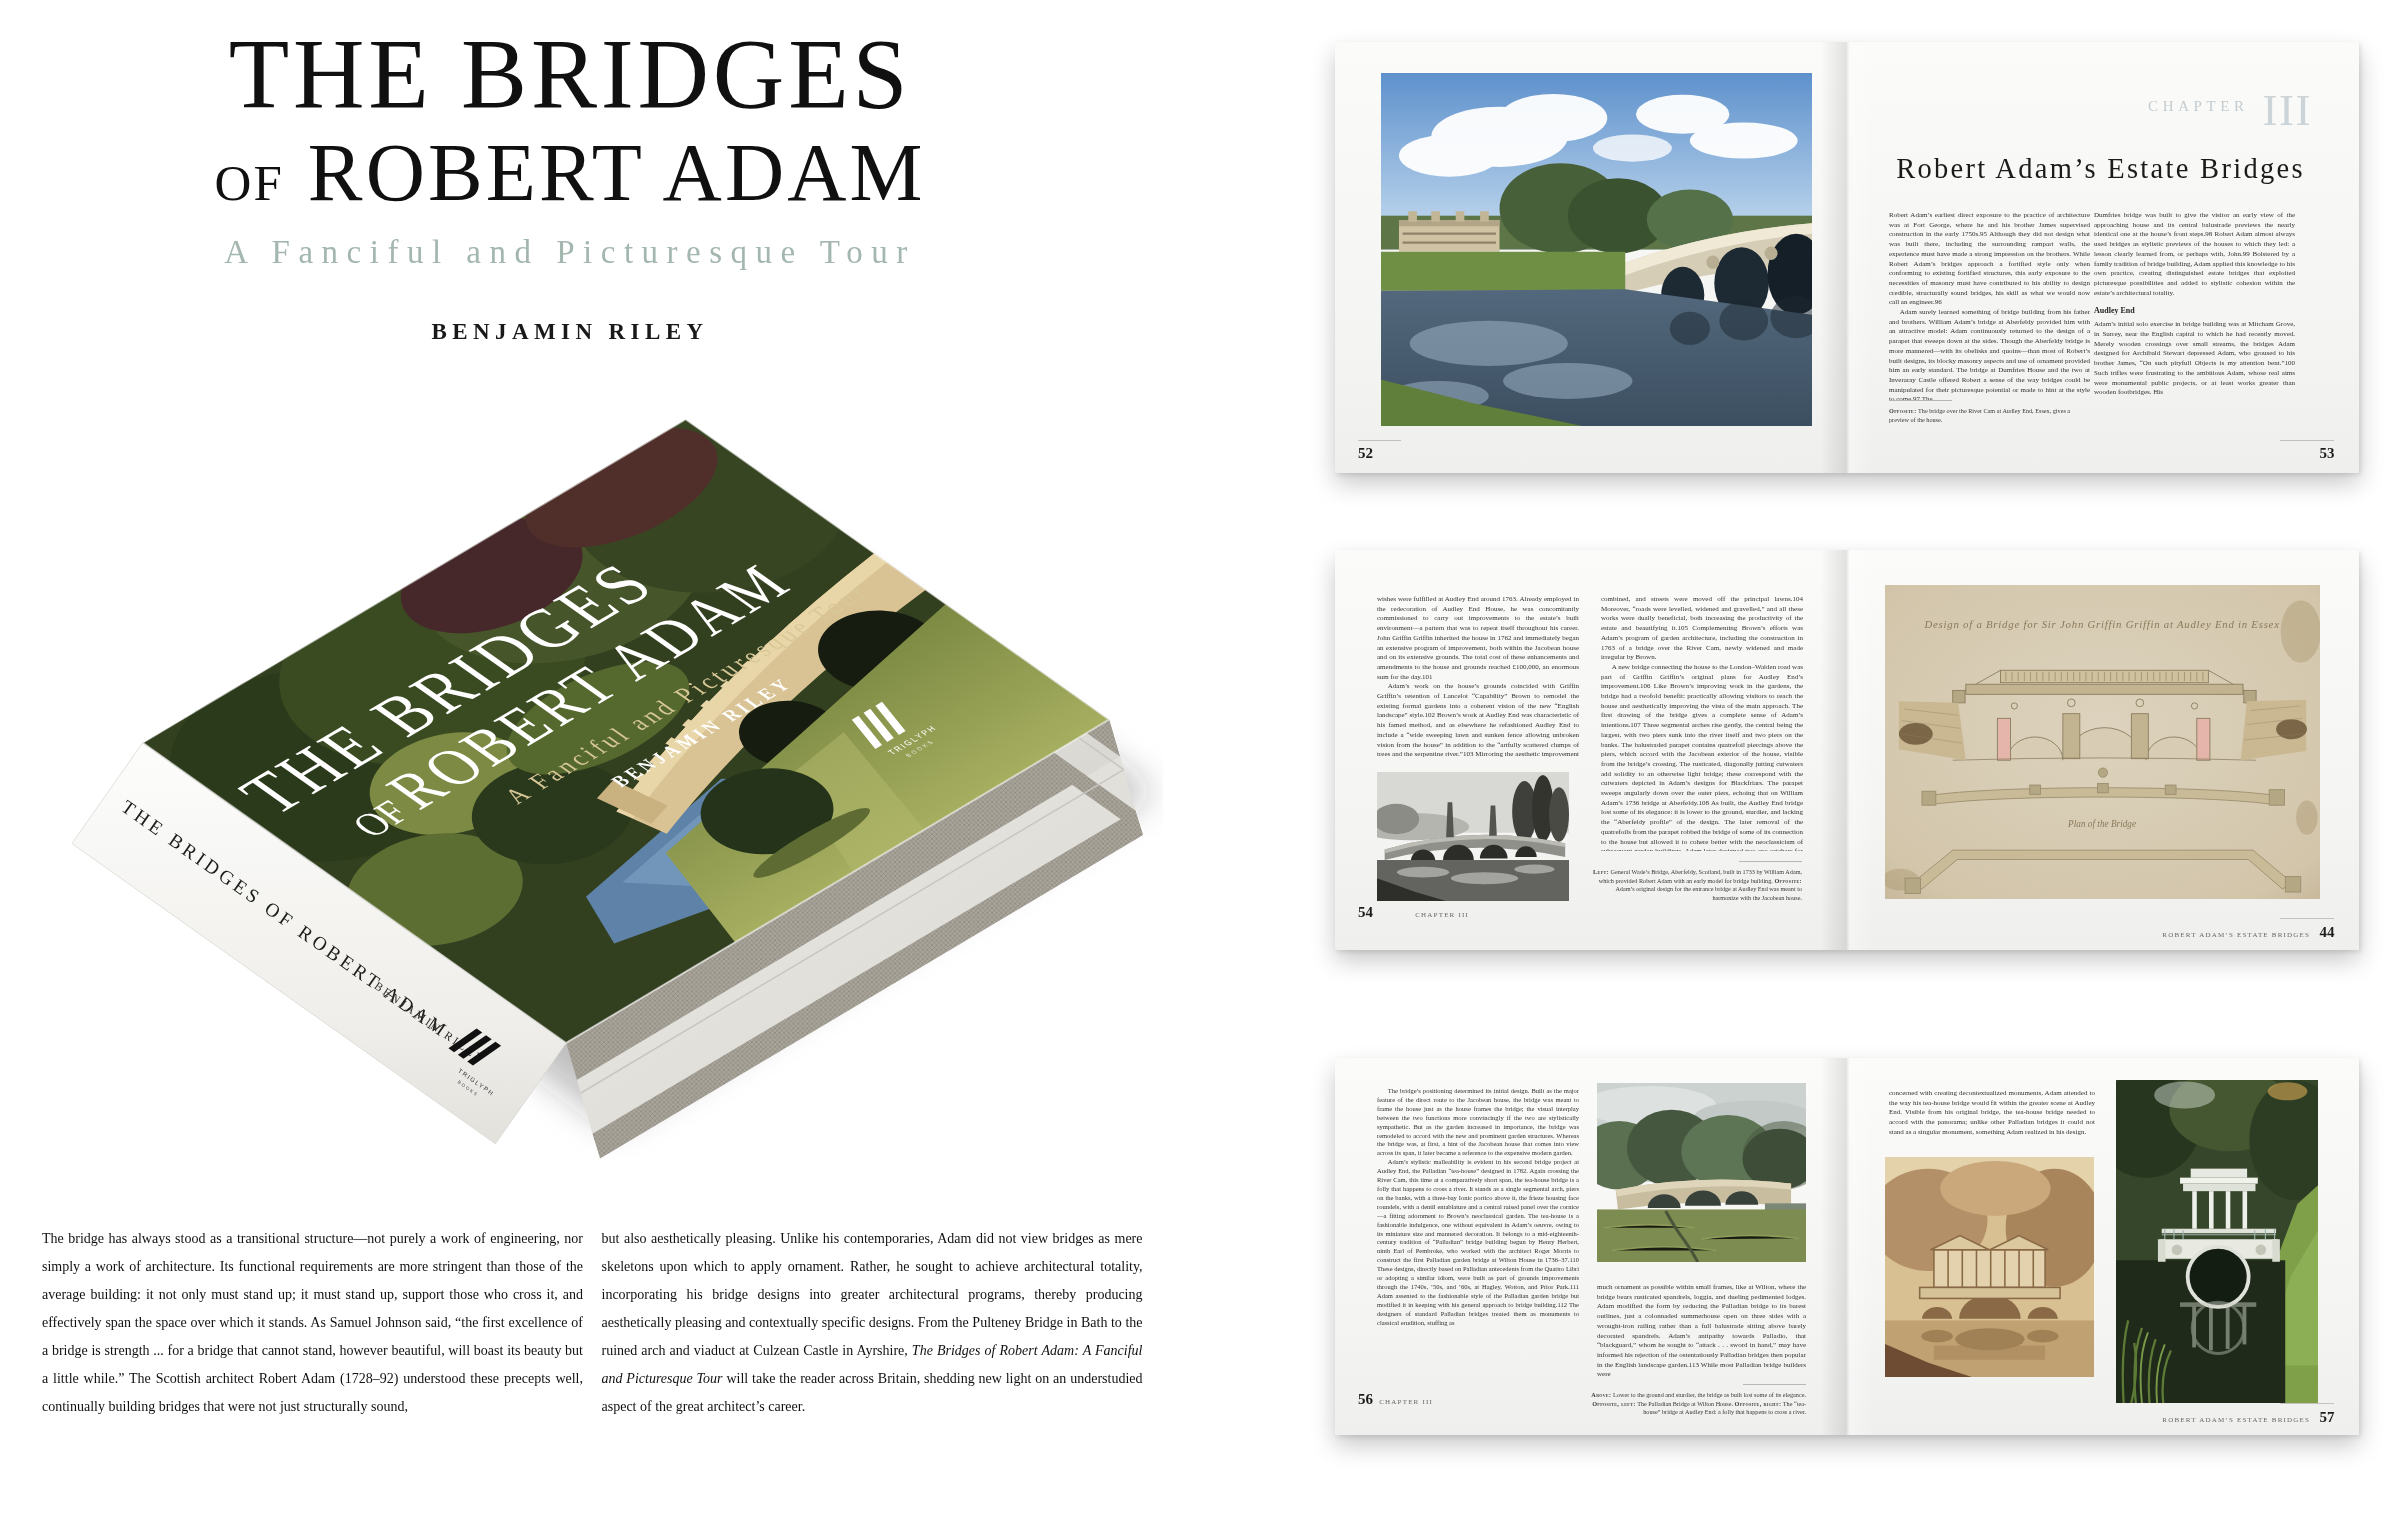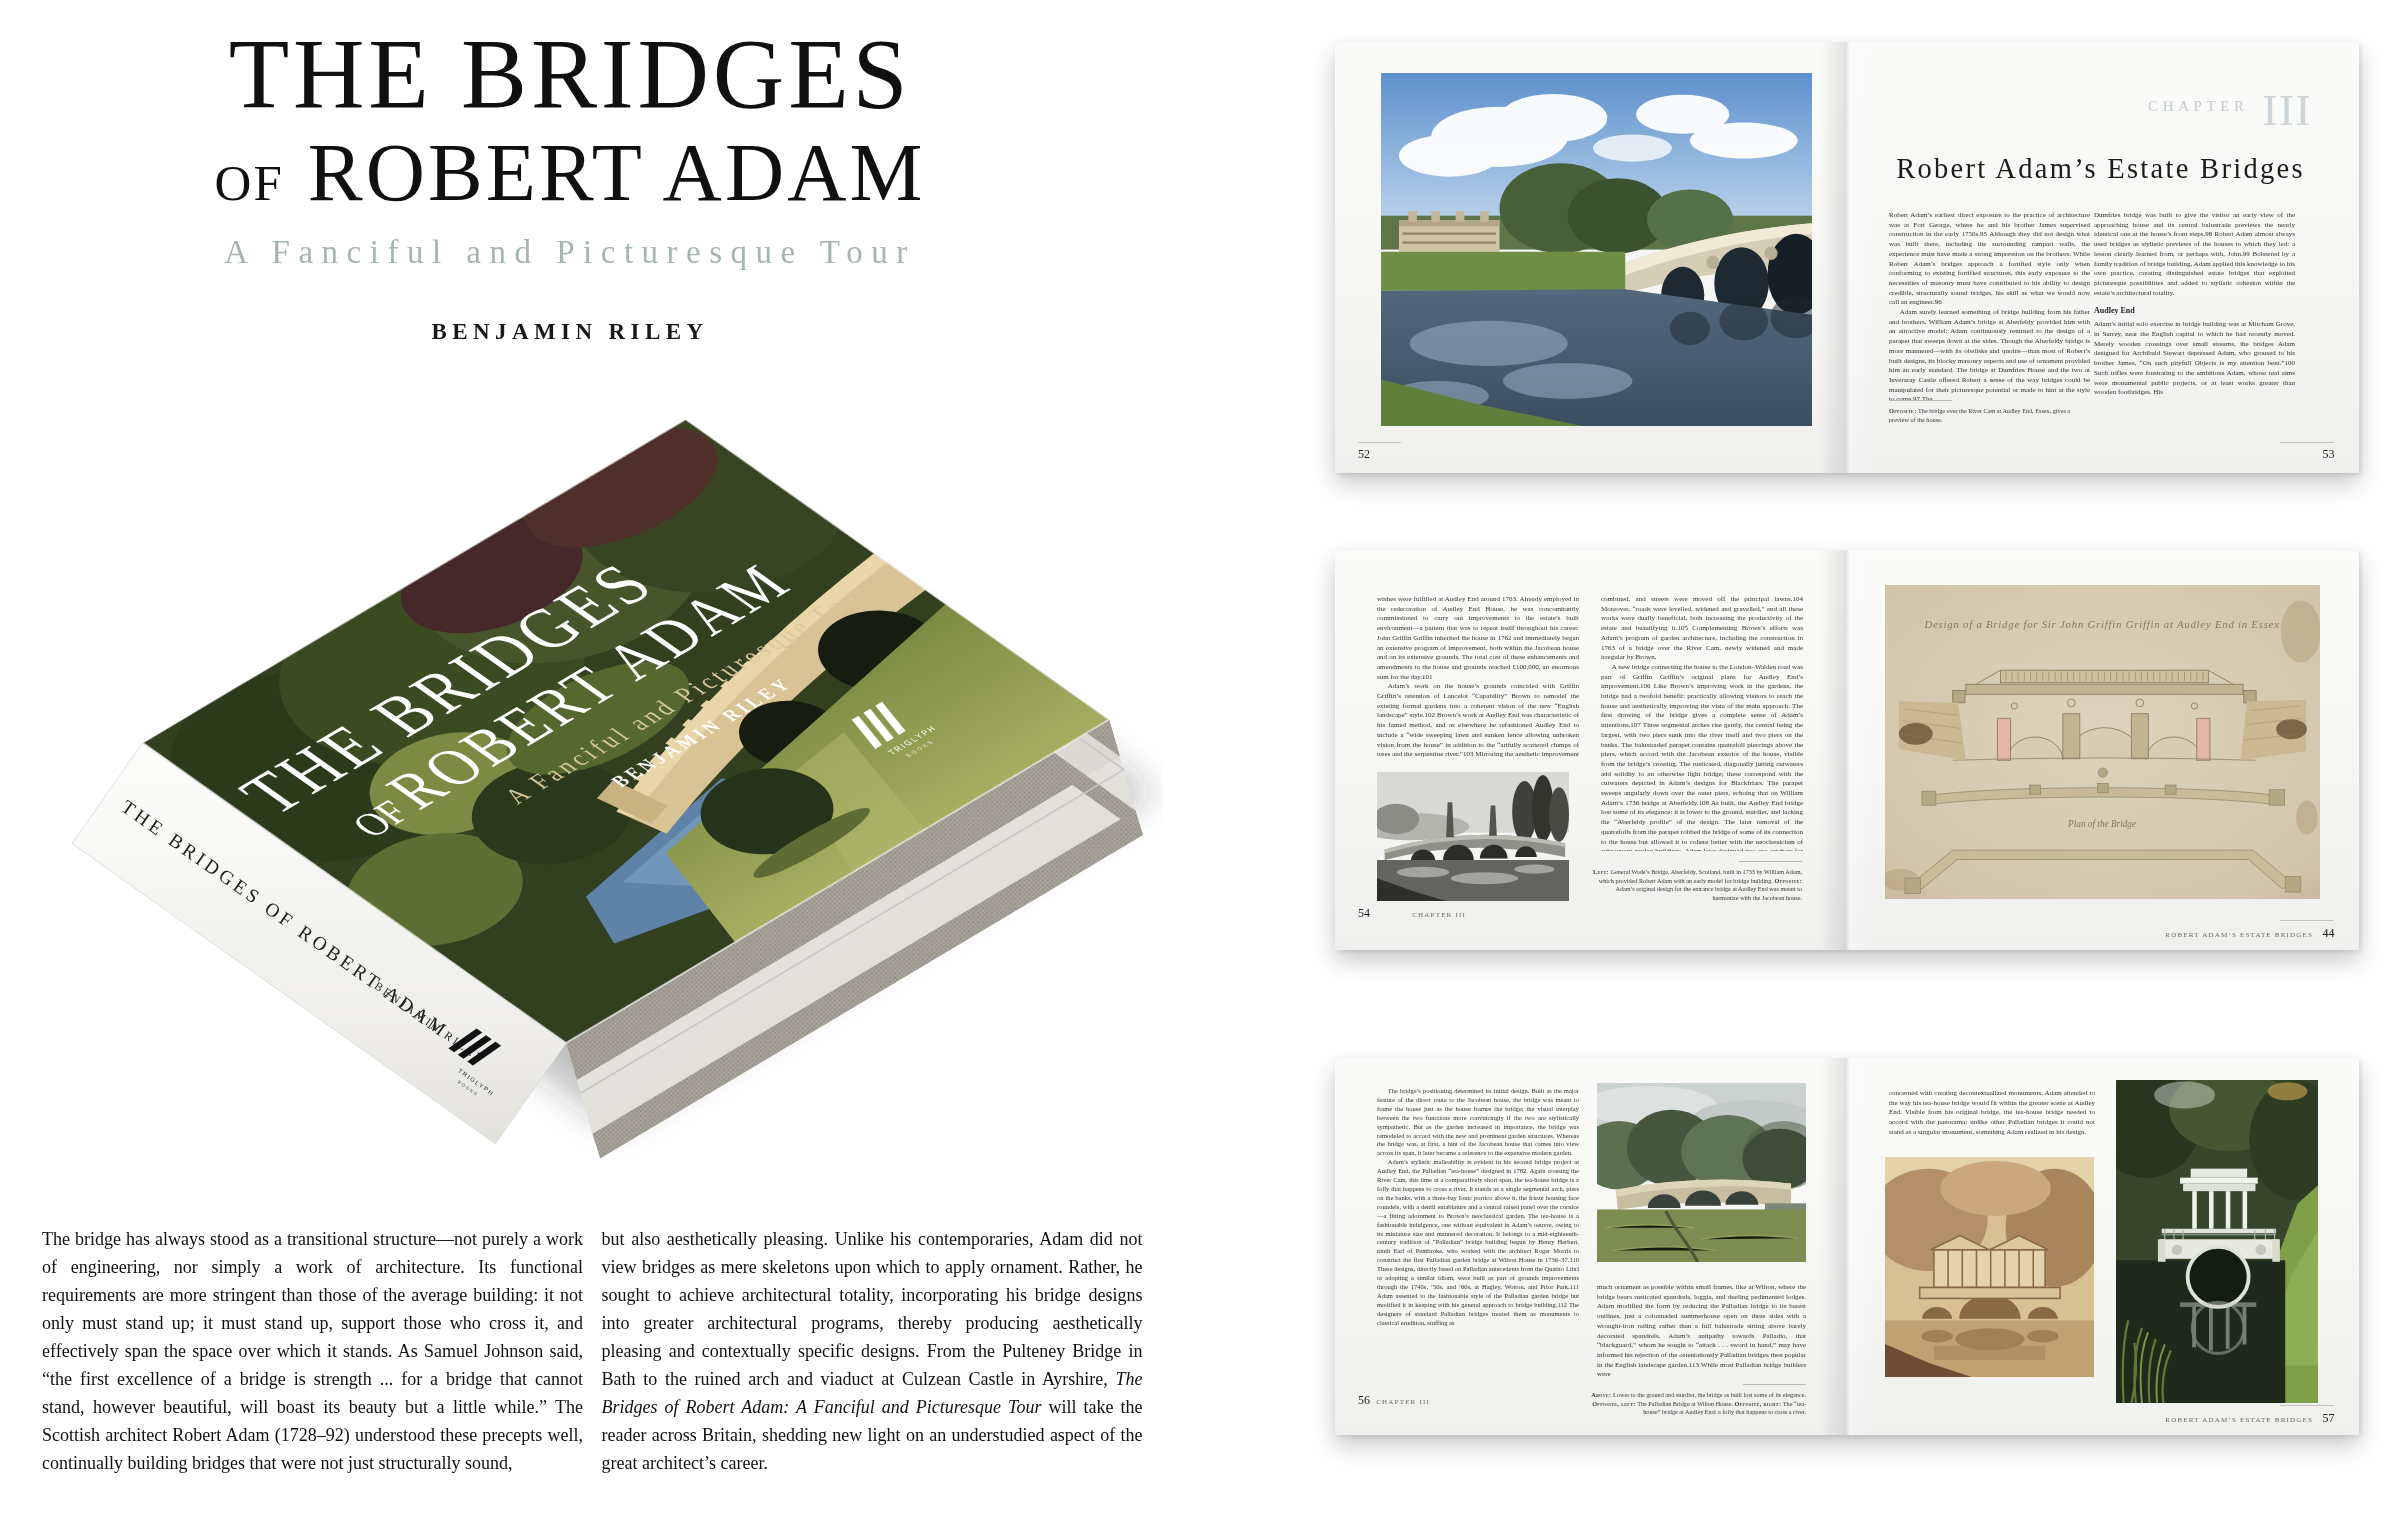--- a/index.html
+++ b/index.html
@@ -6,36 +6,36 @@
   body{width:2401px;height:1532px;position:relative;font-family:"Liberation Serif","DejaVu Serif",serif;color:#141414;}
   .abs{position:absolute;}
   
   .title-block{left:31px;top:21.6px;width:1078px;text-align:center;}
   .tb-line1{font-size:99px;line-height:1.05;letter-spacing:3.8px;color:#101010;}
   .tb-line2{font-size:82px;line-height:1.0;letter-spacing:3.1px;color:#101010;margin-top:6.2px;}
   .tb-line2 .of{font-size:51px;letter-spacing:2.3px;}
   .tb-subtitle{font-size:33px;letter-spacing:8.5px;color:#a3b7ae;margin-top:20px;}
   .tb-author{font-size:23px;font-weight:700;letter-spacing:5.4px;color:#191919;margin-top:48px;}
   .intro{left:42px;top:1225px;width:1101px;display:flex;gap:18.5px;}
-  .intro .col{width:541px;font-size:18px;line-height:28px;text-align:justify;color:#101010;}
+  .intro .col{width:541px;font-size:14px;line-height:28px;text-align:justify;color:#101010;}
   .intro p{margin:0;}
   .intro .it{font-style:italic;}
   
   .spread{left:1335px;width:1024px;background:linear-gradient(180deg,#fbfbfa 0%,#f4f4f3 70%,#efefee 100%);
           box-shadow:0 10.8px 23px rgba(0,0,0,0.22), 1.5px 1.5px 4.6px rgba(0,0,0,0.10);}
   .spread .gutter{position:absolute;left:50%;top:0;width:54px;height:100%;margin-left:-27px;
           background:linear-gradient(90deg,rgba(0,0,0,0) 0%,rgba(0,0,0,0.10) 48%,rgba(255,255,255,0.35) 55%,rgba(0,0,0,0) 100%);}
   .tiny{font-size:7px;line-height:9.7px;text-align:justify;color:#33312e;overflow:hidden;}
   .tiny p{margin:0;}
   .tiny p.ind{text-indent:10.8px;}
   .subhead{font-weight:700;font-size:8px;margin:7.7px 0 4.6px 0;color:#222;}
   .cap{font-size:6.2px;line-height:8.5px;color:#3a3936;}
   .cap .cap-label{font-variant:small-caps;font-weight:700;letter-spacing:0.4px;}
   .cap-rule{width:63px;border-top:0.8px solid #b9b7b3;margin-bottom:6.2px;}
-  .folio-l{font-size:12px;font-weight:400;color:#1d1d1b;}
+  .folio-l{font-size:15px;font-weight:700;color:#1d1d1b;}
   .folio-small{font-variant:small-caps;font-size:7px;letter-spacing:1.2px;color:#6a6864;margin-left:6.2px;}
   .footer-left{display:flex;align-items:baseline;}
   .footer-right{text-align:right;}
   .footer-right .rule{border-top:0.8px solid #c4c2be;width:54px;margin-left:auto;margin-bottom:4.6px;}
   .chap-head{text-align:right;}
   .chap-word{font-size:15px;letter-spacing:4.6px;color:#c3ccd0;display:inline-block;vertical-align:14px;}
   .chap-num{font-size:45px;letter-spacing:1.5px;color:#ccd4d7;display:inline-block;margin-left:10.8px;}
   .page-title{font-size:28.5px;letter-spacing:2.3px;color:#1b1b1a;text-align:center;}
   svg{display:block;}
 </style>

